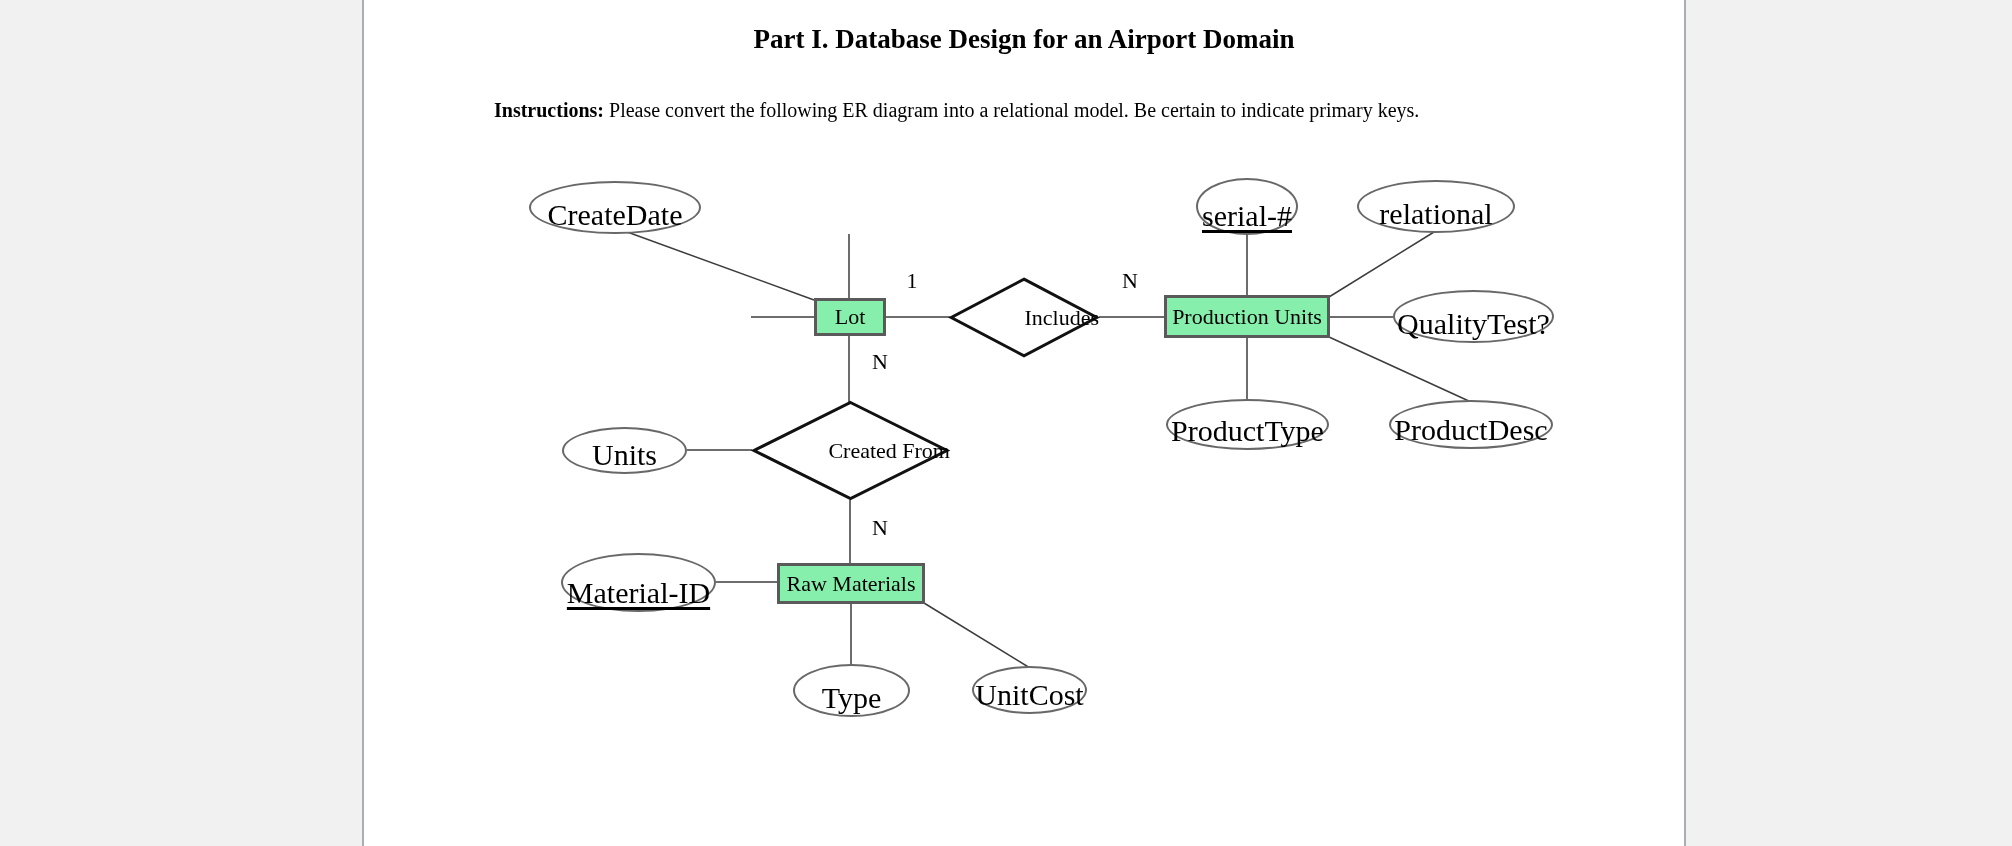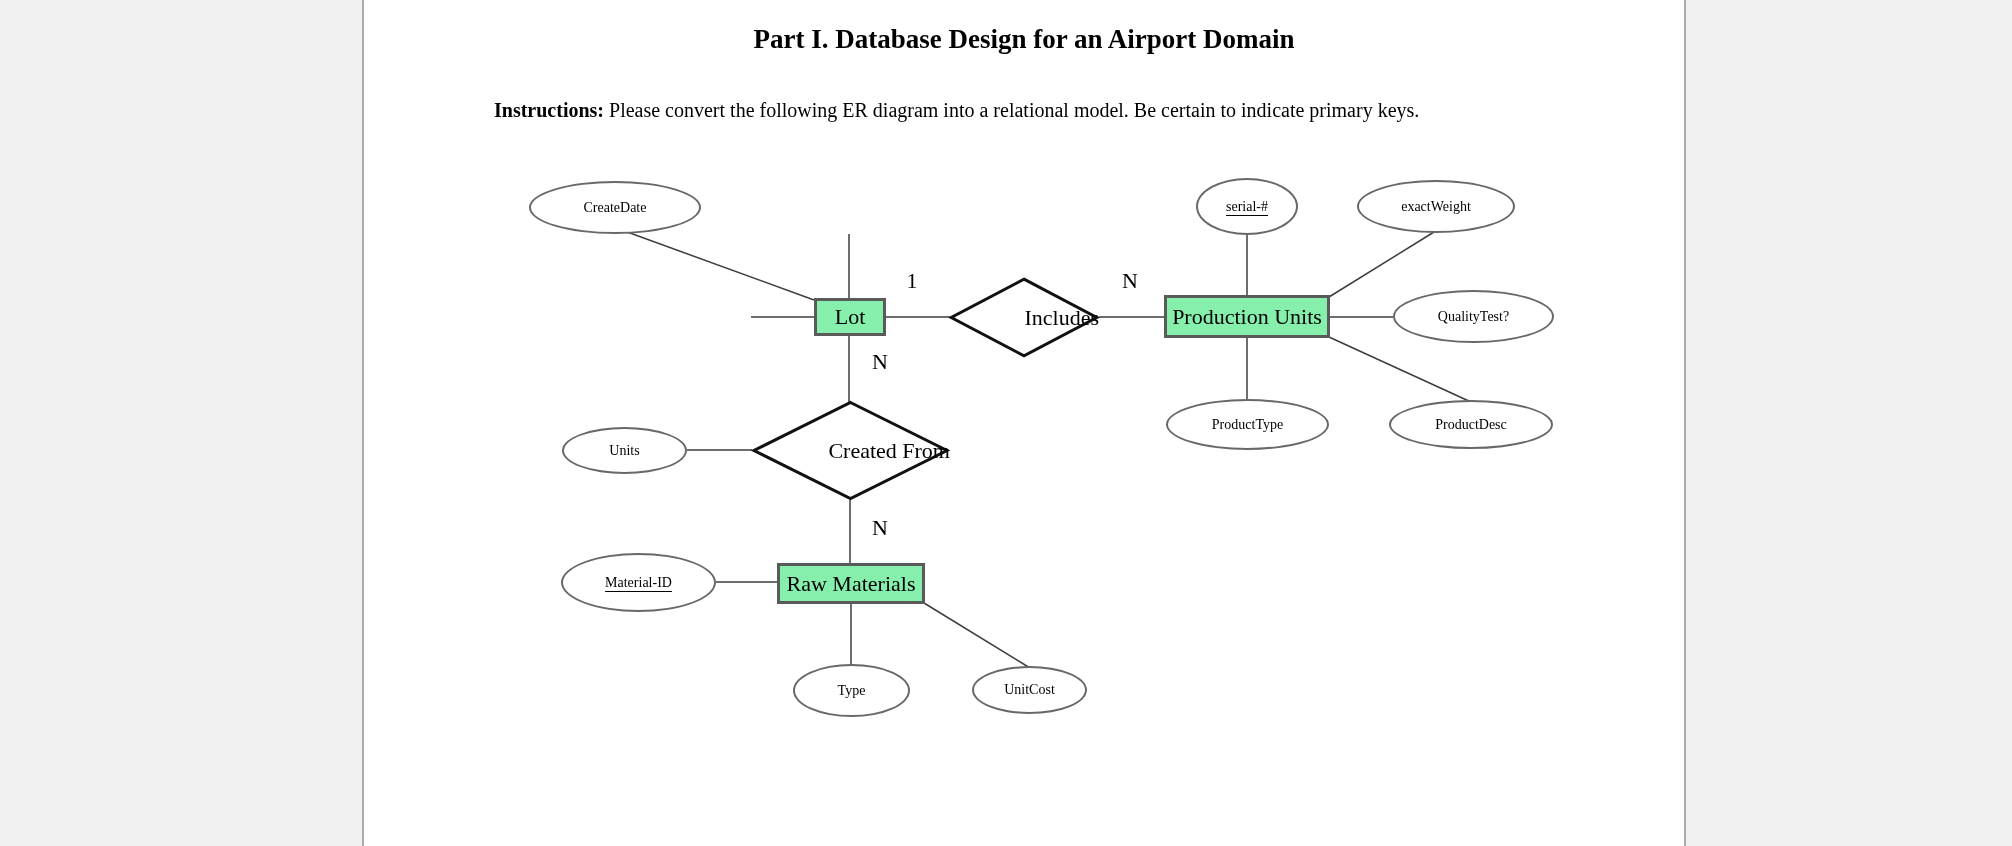--- a/index.html
+++ b/index.html
@@ -23,22 +23,22 @@
     position:absolute;left:127px;top:96px;margin:3px;
     font-size:20px;white-space:nowrap;
   }
   .instructions .bold{font-weight:bold;}
   .diagram{position:absolute;left:0;top:0;width:1320px;height:846px;}
   .edges{position:absolute;left:0;top:0;width:1320px;height:846px;}
   .edges line{stroke:#3c3c3c;stroke-width:1.5;}
   .attr{
     position:absolute;box-sizing:border-box;
     border:2.5px solid #686868;border-radius:50%;
-    background:#fff;display:flex;align-items:center;justify-content:center;
-    font-size:14px;
+    background:#fff;display:flex;align-items:flex-end;justify-content:center;
+    font-size:30px;
   }
   .entity{
     position:absolute;box-sizing:border-box;
     border:3px solid #5a5a5a;
     background:#86efac;display:flex;align-items:center;justify-content:center;
     font-size:22px;
   }
   .diamond{
     position:absolute;display:flex;align-items:center;justify-content:flex-end;
   }
@@ -81,21 +81,21 @@
       <line x1="560" y1="603" x2="666" y2="668"></line>
     </svg>
 
     <div class="attr" style="left:165px;top:181px;width:172px;height:53px">
       <span>CreateDate</span>
     </div>
     <div class="attr" style="left:832px;top:178px;width:102px;height:57px">
       <span class="pk">serial-#</span>
     </div>
     <div class="attr" style="left:993px;top:180px;width:158px;height:53px">
-      <span>exactWeight</span>
+      <span>relational</span>
     </div>
     <div class="attr" style="left:1029px;top:290px;width:161px;height:53px">
       <span>QualityTest?</span>
     </div>
     <div class="attr" style="left:802px;top:399px;width:163px;height:51px">
       <span>ProductType</span>
     </div>
     <div class="attr" style="left:1025px;top:400px;width:164px;height:49px">
       <span>ProductDesc</span>
     </div>

